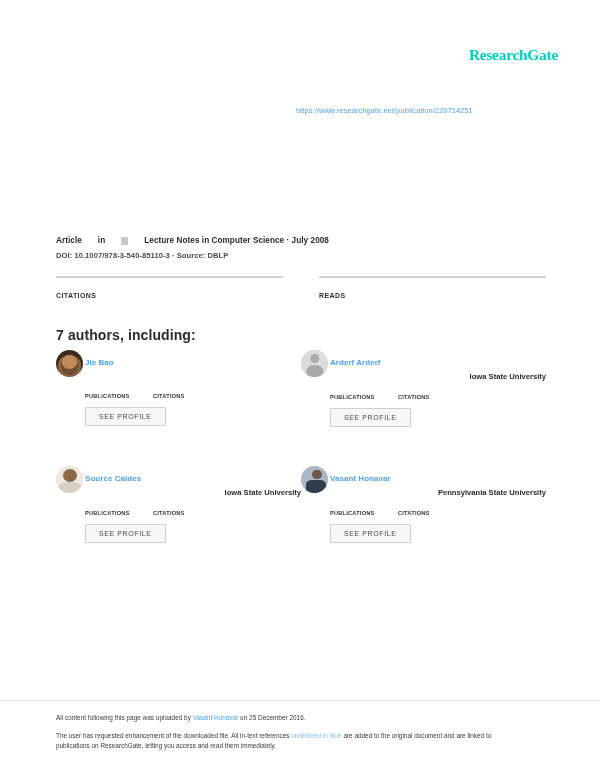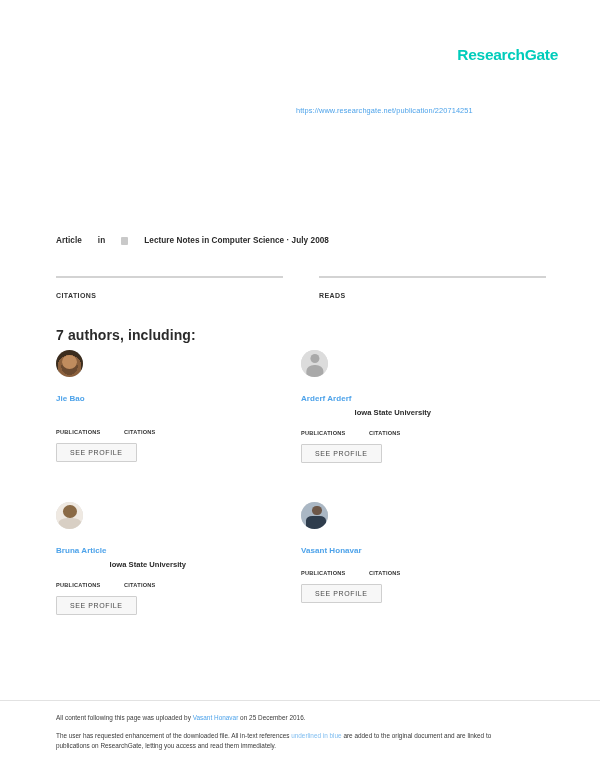--- a/index.html
+++ b/index.html
@@ -35,21 +35,21 @@
 
   
   .brand {
     position: absolute;
     right: 42px;
     top: 46px;
     font-size: 15.5px;
     font-weight: bold;
     letter-spacing: -0.3px;
     color: #00ccbb;
-    font-family: Liberation Sans, sans-serif;
+    font-family: Liberation Serif, serif;
   }
 
   
   .url-line {
     position: absolute;
     left: 296px;
     top: 106px;
     font-size: 7.4px;
     font-weight: normal;
     color: #4ea3ea;
@@ -136,23 +136,22 @@
     position: absolute;
     left: 56px;
     top: 350px;
     width: 490px;
     display: grid;
     grid-template-columns: 245px 245px;
     grid-row-gap: 39px;
   }
   .author-card {
     display: flex;
-    gap: 9px;
+    gap: 2px;
     align-items: flex-start;
-    flex-direction: column;
   }
   .avatar {
     width: 27px;
     height: 27px;
     border-radius: 50%;
     flex: 0 0 27px;
     overflow: hidden;
     position: relative;
     background: #dcdcdc;
   }
@@ -251,20 +250,21 @@
 
     <a class="url-line">https://www.researchgate.net/publication/220714251</a>
 
     <div class="meta-block">
       <div class="meta-line1">
         <span class="kind">Article</span>
         <span>in</span>
         <span class="journal-icon"></span>
         <span>Lecture Notes in Computer Science · July 2008</span>
       </div>
+      <div class="meta-line2">DOI: 10.1007/978-3-540-85110-3 · Source: DBLP</div>
     </div>
 
     <div class="stats">
       <div class="stat-col">
         <div class="stat-rule"></div>
         <div class="stat-value"></div>
         <div class="stat-label">CITATIONS</div>
       </div>
       <div class="stat-col">
         <div class="stat-rule"></div>
@@ -317,21 +317,21 @@
           </div>
           <div class="see-profile">SEE PROFILE</div>
         </div>
       </div>
 
       <div class="author-card">
         <div class="avatar">
             <div class="av-photo-3"></div>
           </div>
         <div class="author-info">
-          <a class="author-name">Bruna Article</a>
+          <a class="author-name">Source Caldes</a>
           <div class="author-affil">Iowa State University</div>
           <div class="author-stats">
             <div class="astat">
               <div class="astat-num"></div>
               <div class="astat-label">PUBLICATIONS</div>
             </div>
             <div class="astat">
               <div class="astat-num"></div>
               <div class="astat-label">CITATIONS</div>
             </div>
@@ -339,20 +339,21 @@
           <div class="see-profile">SEE PROFILE</div>
         </div>
       </div>
 
       <div class="author-card">
         <div class="avatar">
             <div class="av-photo-4"></div>
           </div>
         <div class="author-info">
           <a class="author-name">Vasant Honavar</a>
+          <div class="author-affil">Pennsylvania State University</div>
           <div class="author-stats">
             <div class="astat">
               <div class="astat-num"></div>
               <div class="astat-label">PUBLICATIONS</div>
             </div>
             <div class="astat">
               <div class="astat-num"></div>
               <div class="astat-label">CITATIONS</div>
             </div>
           </div>

